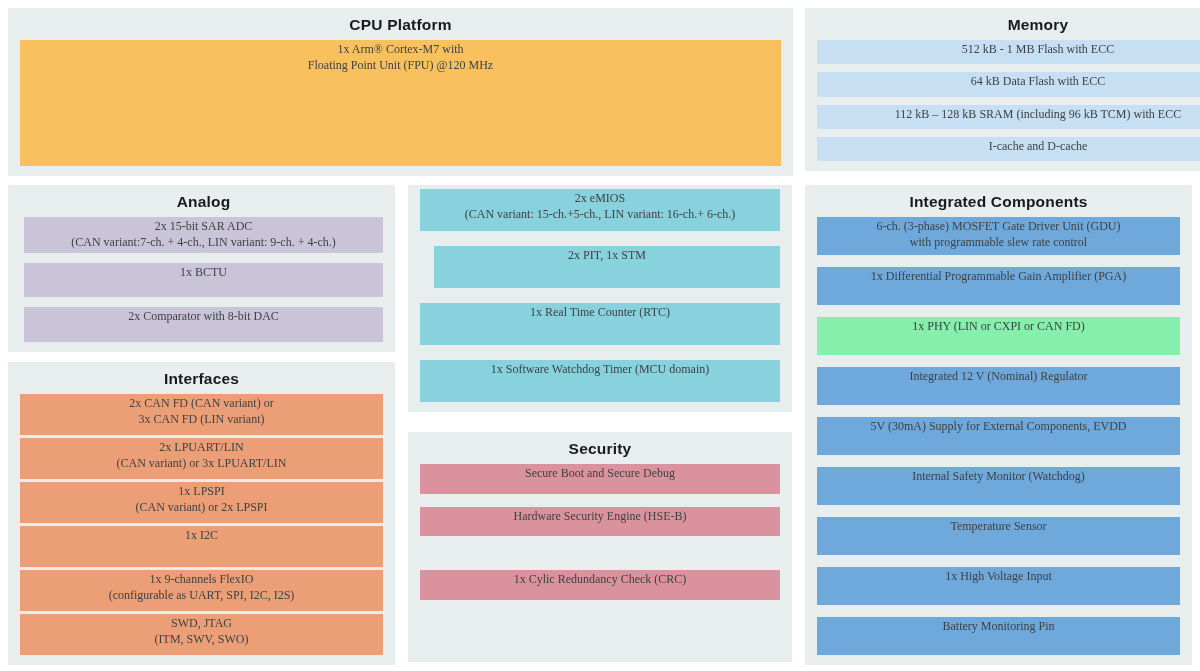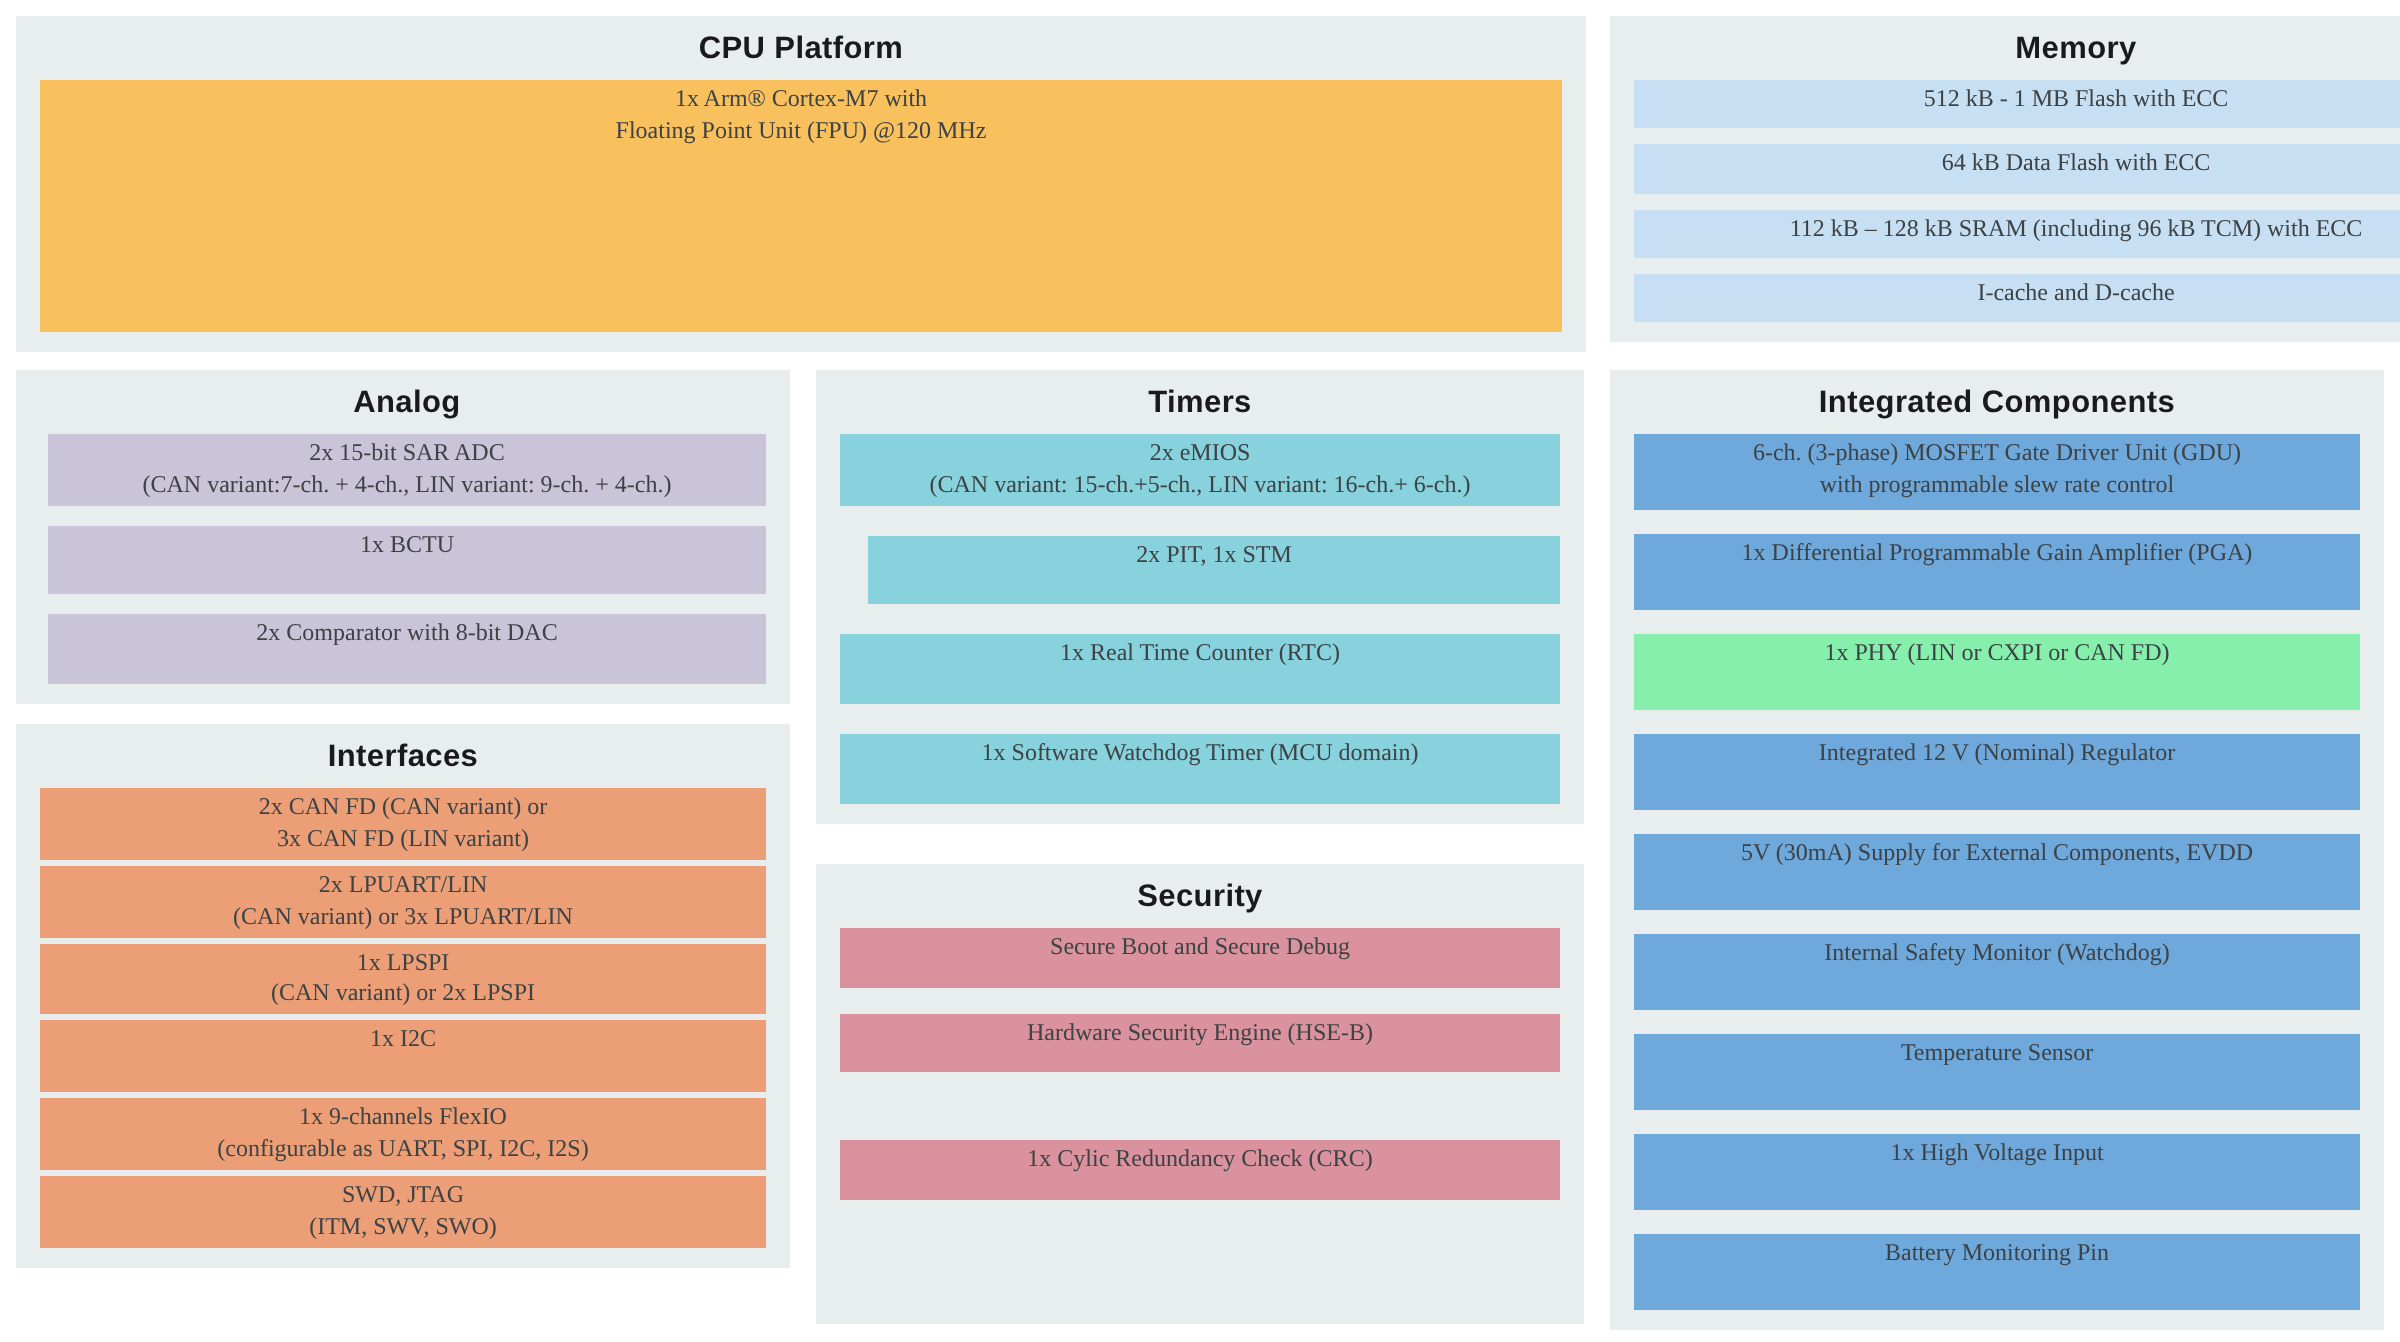--- a/index.html
+++ b/index.html
@@ -95,38 +95,37 @@
         </div>
         <div class="row" style="background: rgb(201, 196, 216); color: rgb(61, 66, 69);">
           <div class="line">1x BCTU</div>
         </div>
         <div class="row" style="background: rgb(201, 196, 216); color: rgb(61, 66, 69);">
           <div class="line">2x Comparator with 8-bit DAC</div>
         </div>
       </div>
     </div>
     <div class="panel" style="left: 408px; top: 185px; width: 384px; height: 227px; background: rgb(232, 237, 238);">
-      <div class="panel-title" style="color: rgb(26, 26, 26);">Timers</div>
       <div class="rows" style="gap: 15px;">
         <div class="row" style="background: rgb(136, 210, 221); color: rgb(61, 66, 69);">
           <div class="line">2x eMIOS</div>
           <div class="line">(CAN variant: 15-ch.+5-ch., LIN variant: 16-ch.+ 6-ch.)</div>
         </div>
         <div class="row" style="background: rgb(136, 210, 221); color: rgb(61, 66, 69); margin-left: 14px;">
           <div class="line">2x PIT, 1x STM</div>
         </div>
         <div class="row" style="background: rgb(136, 210, 221); color: rgb(61, 66, 69);">
           <div class="line">1x Real Time Counter (RTC)</div>
         </div>
         <div class="row" style="background: rgb(136, 210, 221); color: rgb(61, 66, 69);">
           <div class="line">1x Software Watchdog Timer (MCU domain)</div>
         </div>
       </div>
     </div>
-    <div class="panel" style="left: 8px; top: 362px; width: 387px; height: 272px; background: rgb(232, 237, 238);">
+    <div class="panel" style="left: 8px; top: 362px; width: 387px; height: 303px; background: rgb(232, 237, 238);">
       <div class="panel-title" style="color: rgb(26, 26, 26);">Interfaces</div>
       <div class="rows" style="gap: 3px;">
         <div class="row" style="background: rgb(236, 159, 118); color: rgb(61, 66, 69);">
           <div class="line">2x CAN FD (CAN variant) or</div>
           <div class="line">3x CAN FD (LIN variant)</div>
         </div>
         <div class="row" style="background: rgb(236, 159, 118); color: rgb(61, 66, 69);">
           <div class="line">2x LPUART/LIN</div>
           <div class="line">(CAN variant) or 3x LPUART/LIN</div>
         </div>

